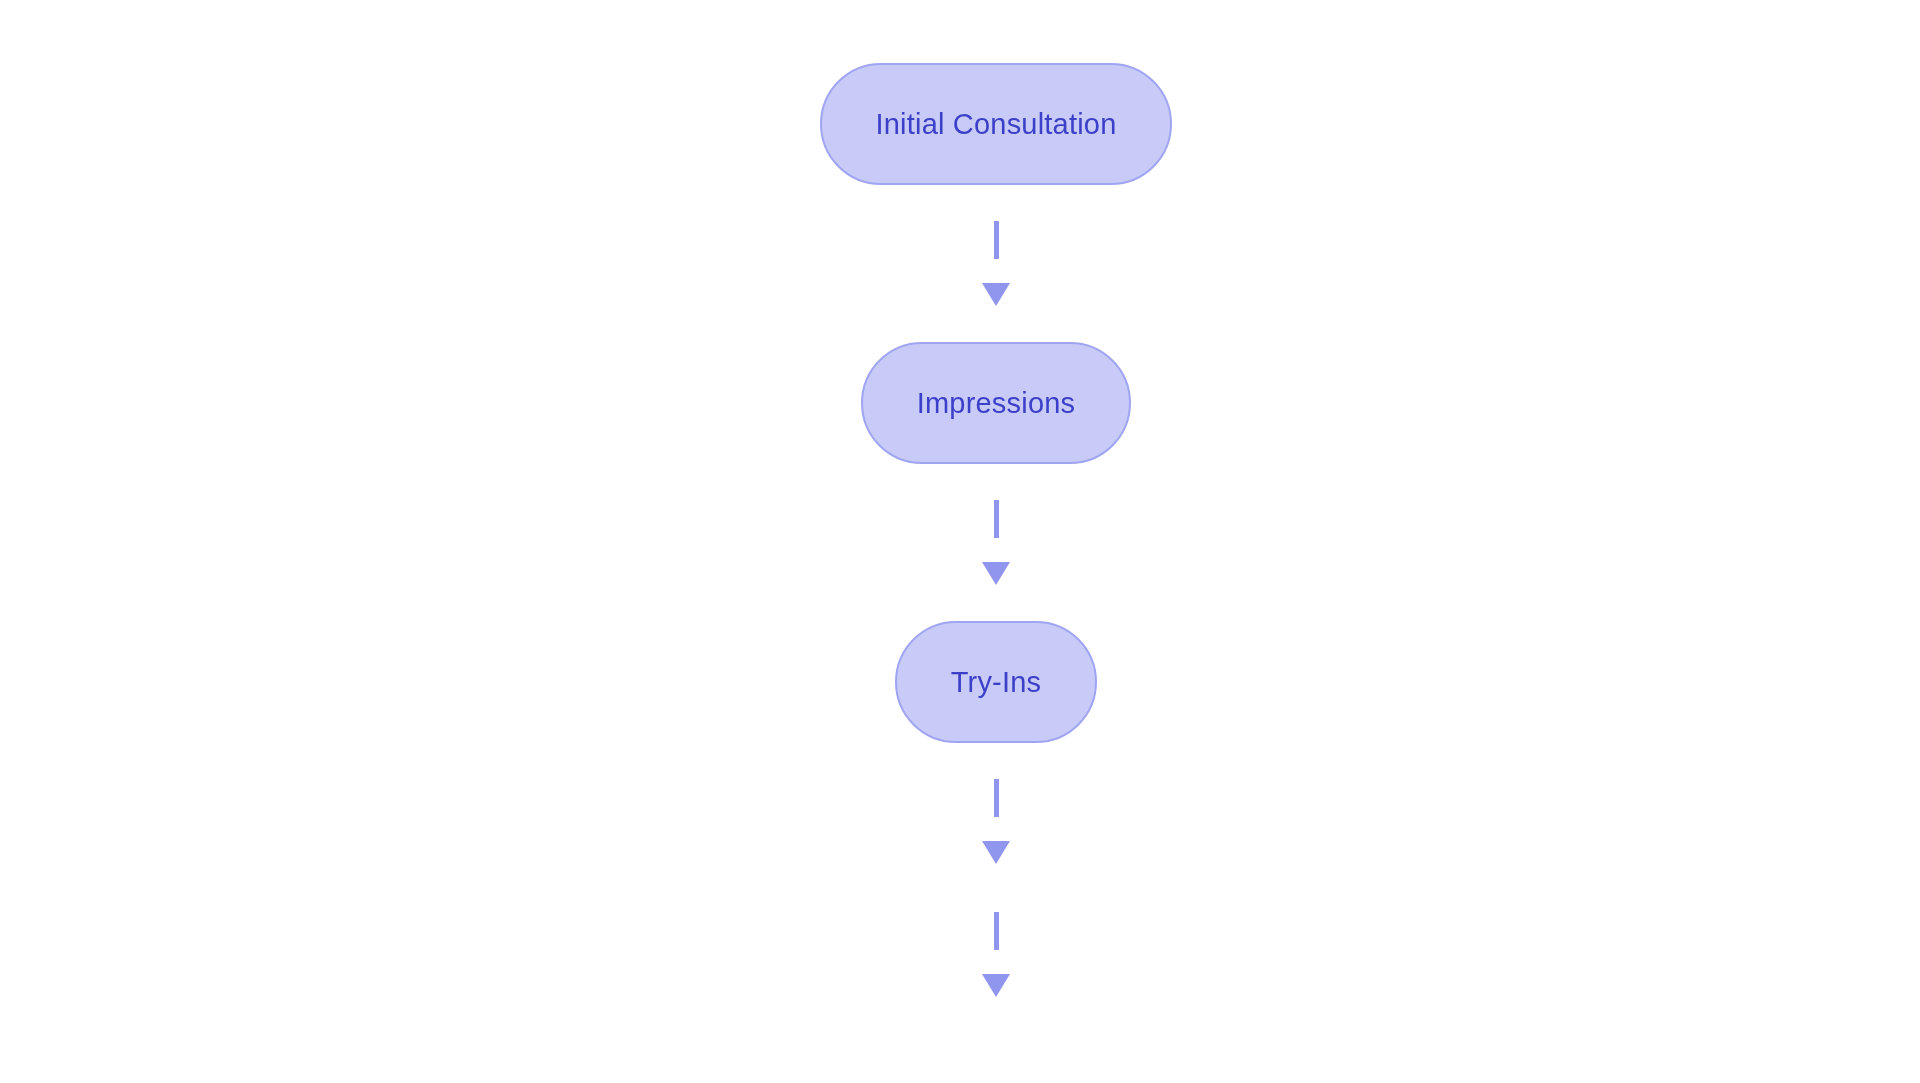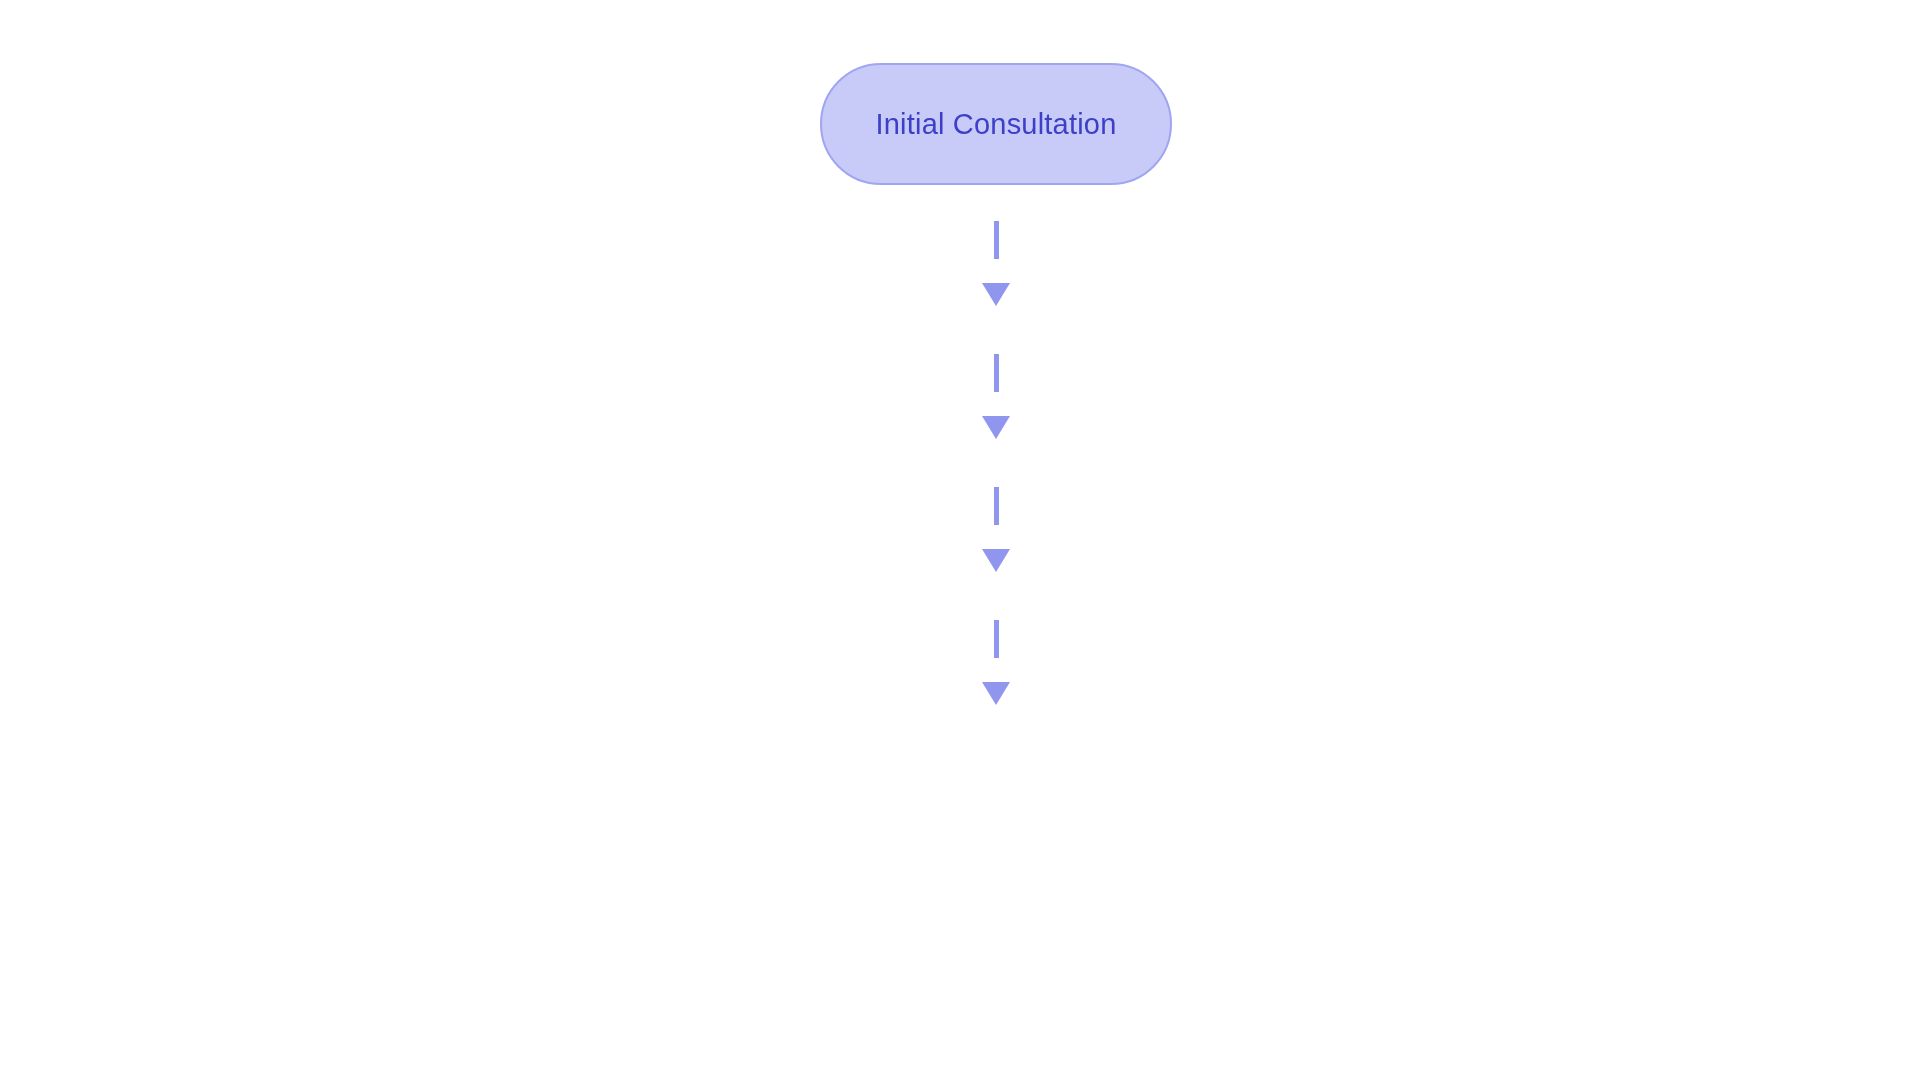--- a/index.html
+++ b/index.html
@@ -69,26 +69,32 @@
 
   <div class="node">
     <span>Initial Consultation</span>
   </div>
 
   <div class="connector">
     <div class="stem"></div>
     <div class="head"></div>
   </div>
 
+  <div class="node">
+    <span>Impressions</span>
+  </div>
 
   <div class="connector">
     <div class="stem"></div>
     <div class="head"></div>
   </div>
 
+  <div class="node">
+    <span>Try-Ins</span>
+  </div>
 
   <div class="connector">
     <div class="stem"></div>
     <div class="head"></div>
   </div>
 
 
   <div class="connector">
     <div class="stem"></div>
     <div class="head"></div>

